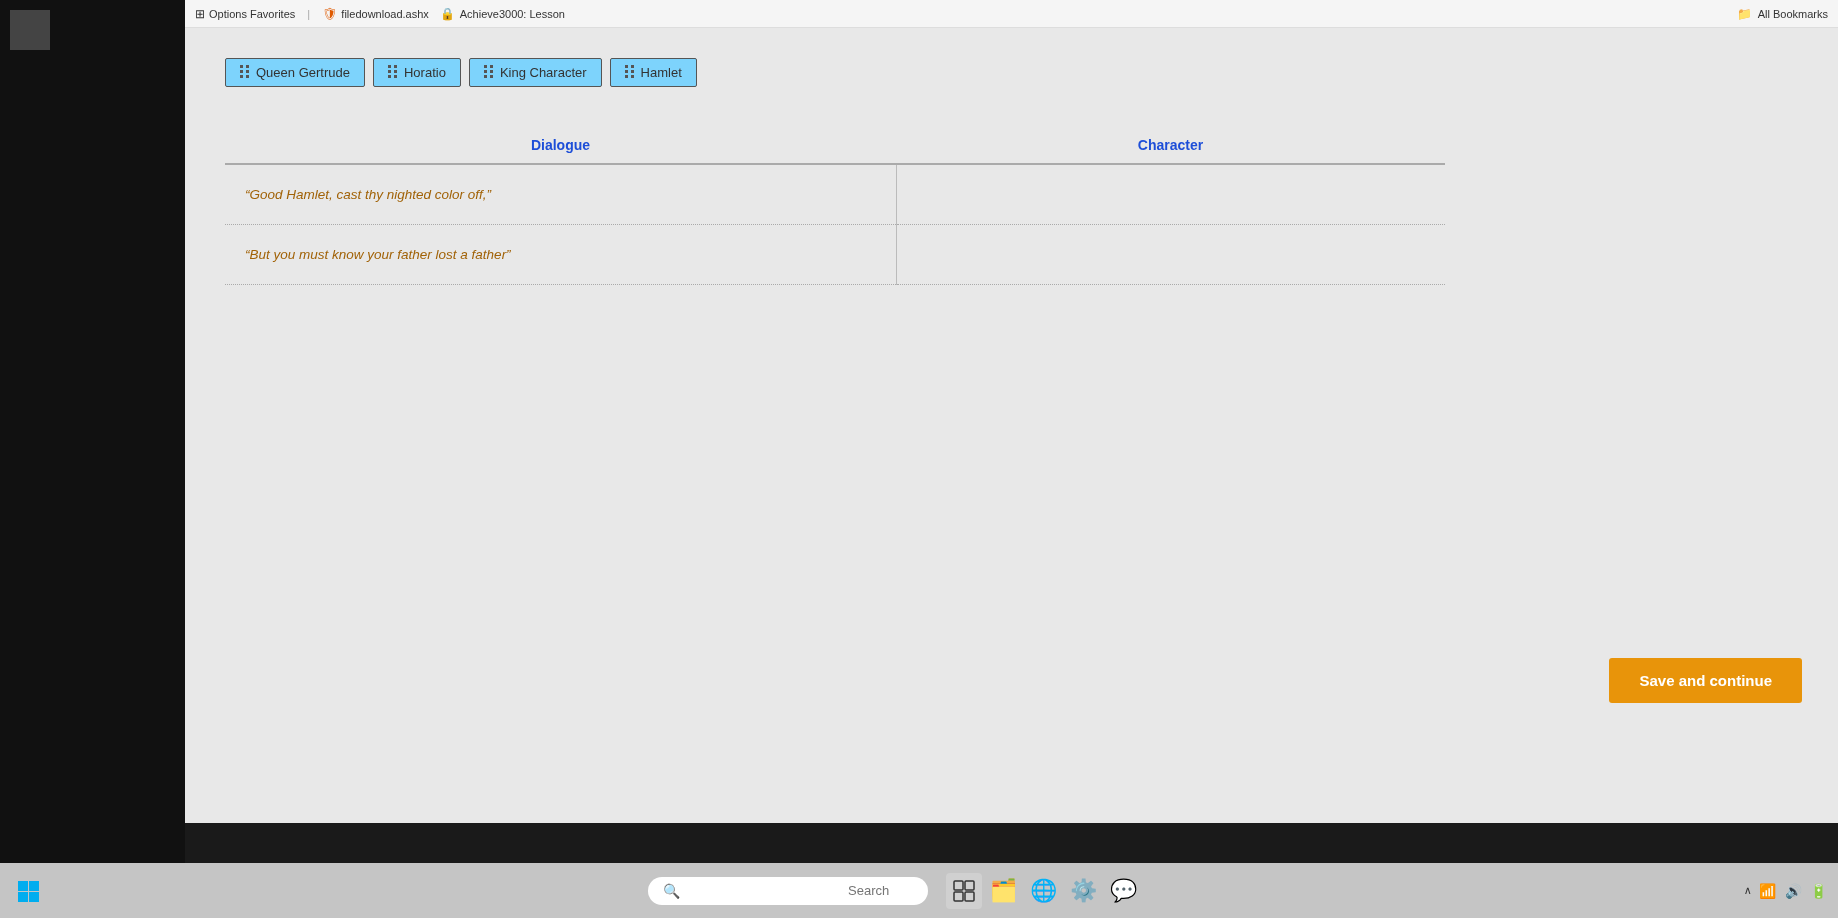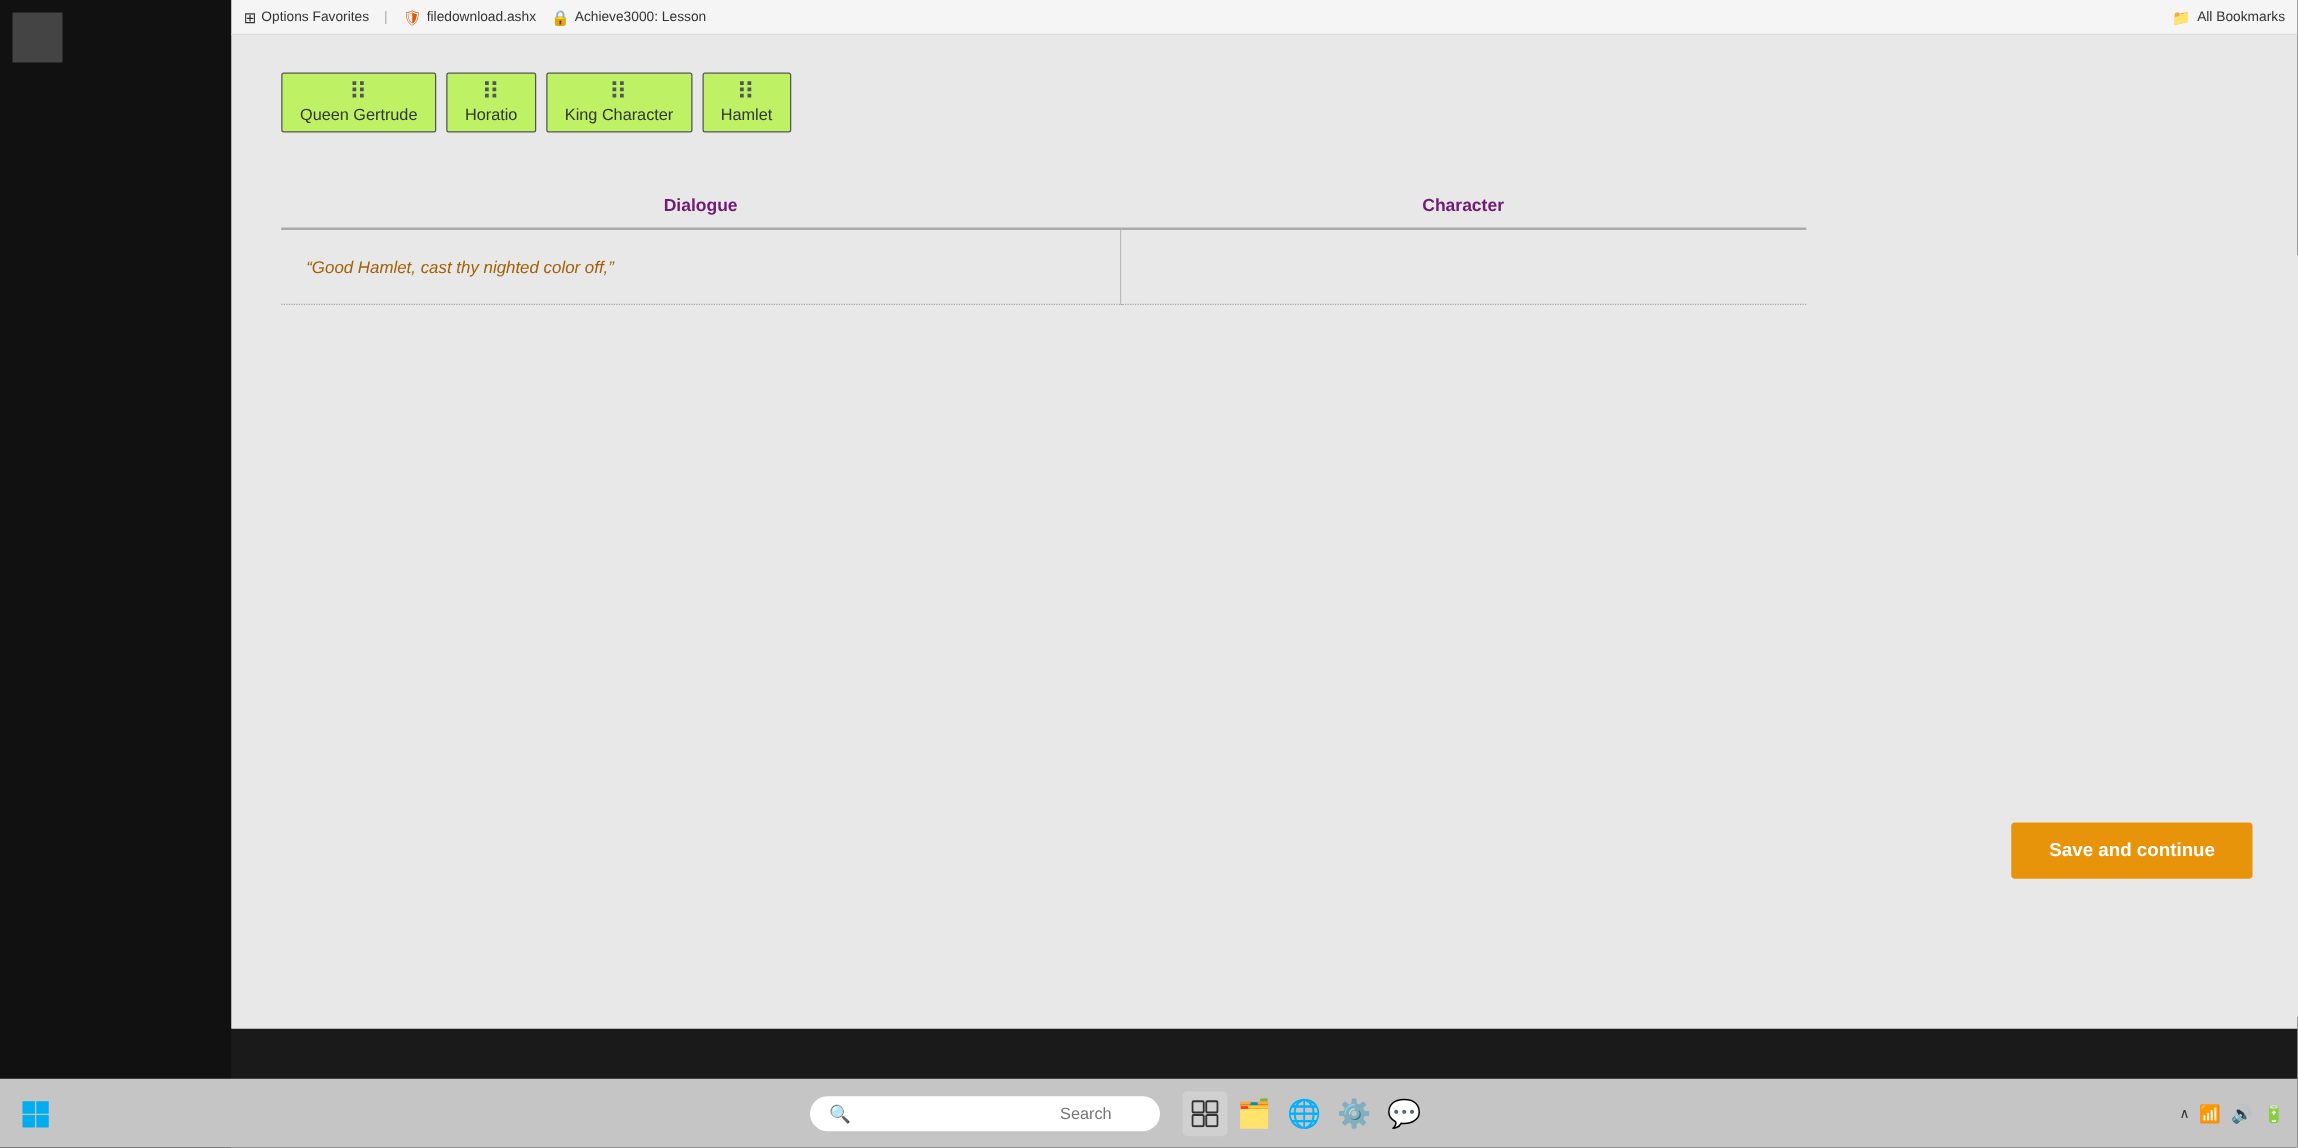--- a/index.html
+++ b/index.html
@@ -62,30 +62,28 @@
 
     .character-buttons {
       display: flex;
       gap: 8px;
       flex-wrap: wrap;
       margin-bottom: 40px;
     }
 
     .char-btn {
       display: flex;
-      align-items: center;
       gap: 6px;
       padding: 6px 14px;
       border: 1.5px solid #555;
-      background: #bef264;
+      background: #7dd3fc;
       cursor: pointer;
       font-size: 13px;
       color: #333;
       border-radius: 2px;
-      flex-direction: column;
     }
 
     .drag-icon {
       display: flex;
       flex-direction: column;
       gap: 2px;
     }
     .drag-icon-dots {
       display: grid;
       grid-template-columns: repeat(2, 4px);
@@ -100,21 +98,21 @@
 
     
     .matching-table {
       width: 100%;
       border-collapse: collapse;
     }
 
     .matching-table thead tr th {
       font-size: 14px;
       font-weight: 600;
-      color: #701a75;
+      color: #1d4ed8;
       padding: 10px 20px;
       border-bottom: 2px solid #aaa;
     }
 
     .th-dialogue {
       width: 55%;
       text-align: center;
     }
     .th-character {
       width: 45%;
@@ -364,20 +362,24 @@
       </thead>
       <tbody>
 
         <tr>
           <td class="td-dialogue">“Good Hamlet, cast thy nighted color off,”</td>
           <td class="td-character"></td>
         </tr>
 
 
 
+        <tr>
+          <td class="td-dialogue">“But you must know your father lost a father”</td>
+          <td class="td-character"></td>
+        </tr>
 
       </tbody>
     </table>
 
   </div>
 
   <div class="save-btn-container">
     <button class="save-btn">Save and continue</button>
   </div>
 

